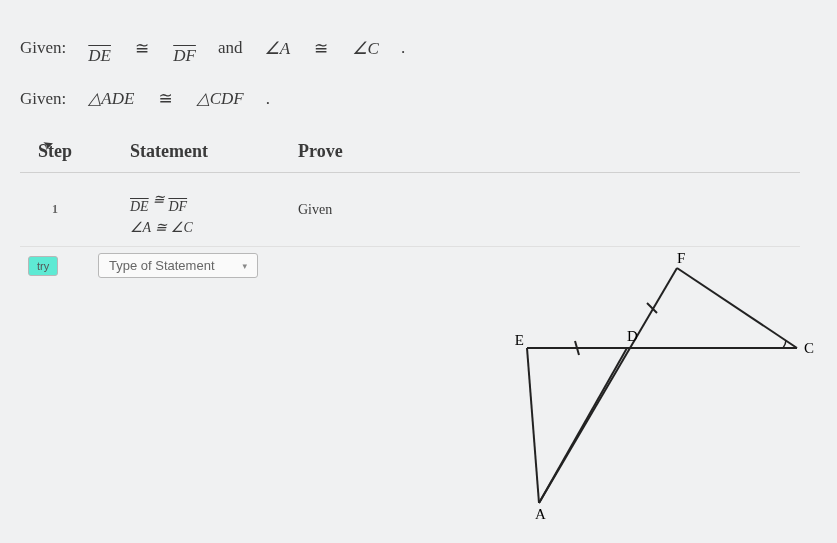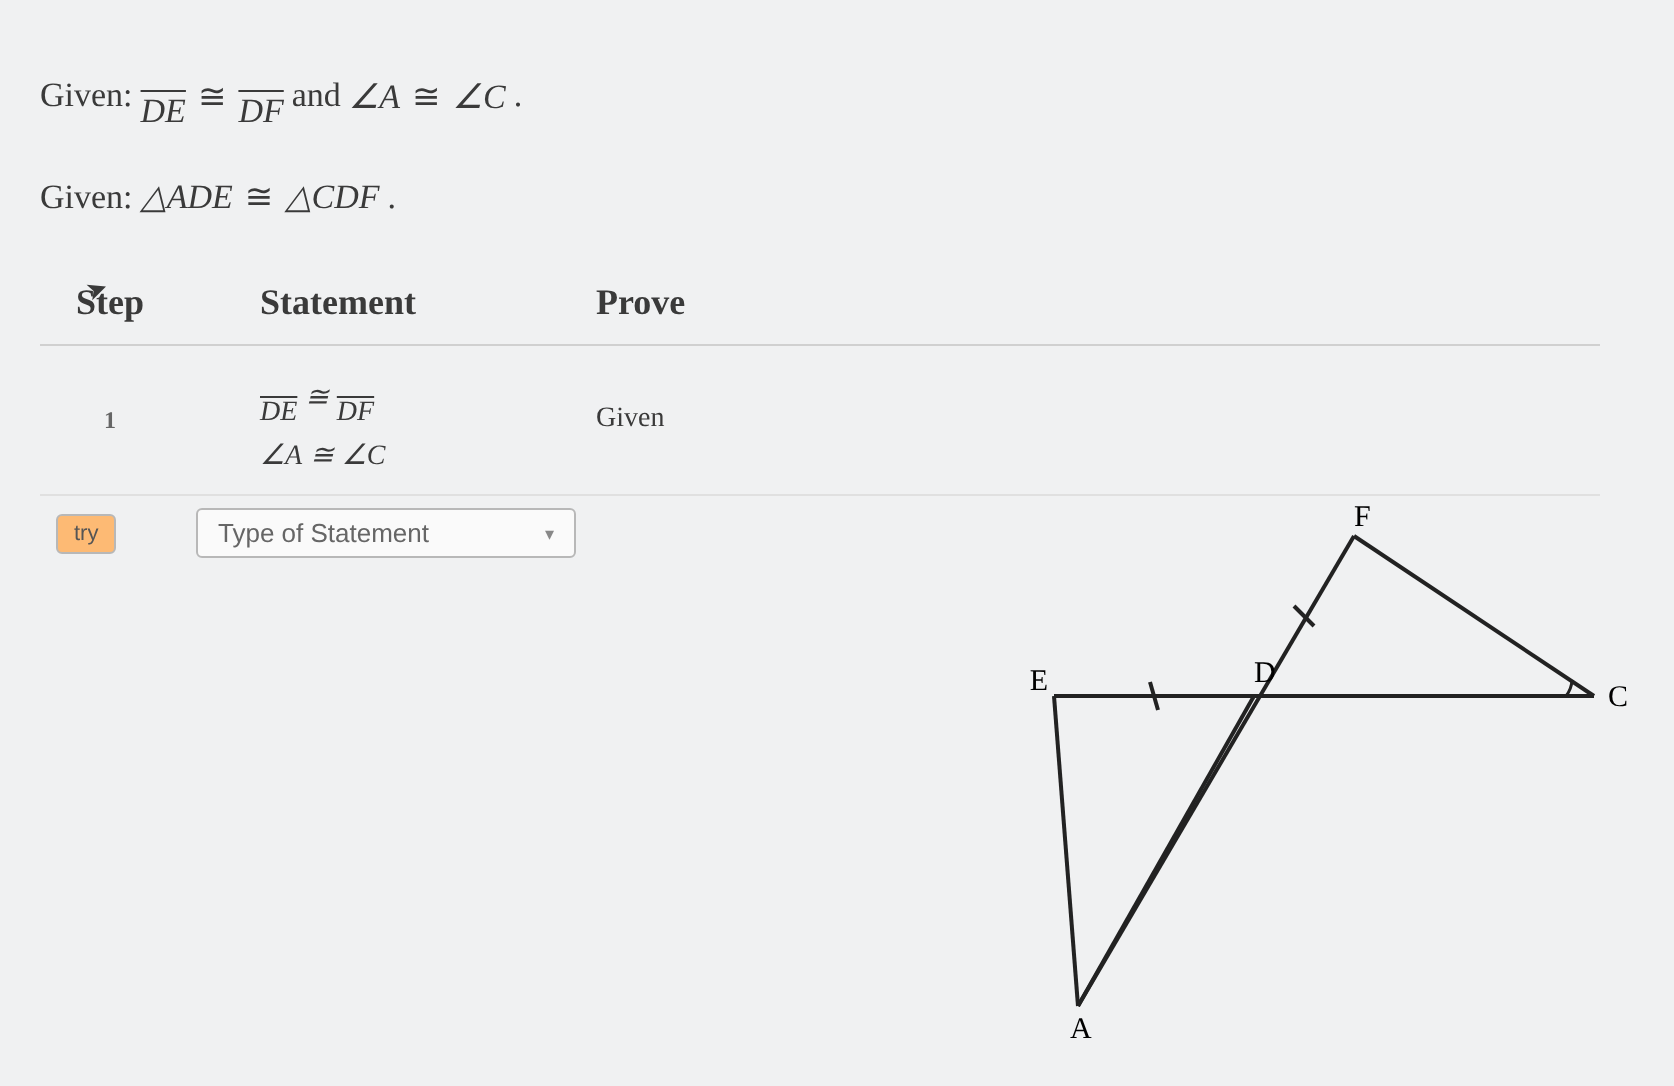--- a/index.html
+++ b/index.html
@@ -11,21 +11,21 @@
       color: #3a3a3a;
       padding: 30px 20px 0 20px;
       position: relative;
       overflow: hidden;
     }
     .given-line, .prove-line {
       font-size: 17px;
       margin-bottom: 22px;
       display: flex;
       align-items: center;
-      gap: 4px;
+      gap: 22px;
     }
     .overline {
       text-decoration: overline;
       font-style: italic;
       margin-top: 16px;
     }
     .math-italic { font-style: italic; }
     .cong { padding: 0 2px; }
     
     .proof-table {
@@ -51,39 +51,39 @@
     }
     .proof-table td.step-cell { text-align: center; font-weight: bold; font-size: 12px; color:#666;}
     .proof-table td.stmt-cell { padding-left: 40px; font-style: italic; }
     .stmt-line { display: flex; align-items: center; gap:2px; padding: 2px 0;}
     
     .control-row td { padding: 6px 8px; border-bottom: none;}
     .try-btn {
       display: inline-block;
       border: 1px solid #b8b8b8;
       border-radius: 3px;
-      background: #fdba74;
+      background: #5eead4;
       padding: 3px 8px;
       font-size: 11px;
       font-family: Arial, sans-serif;
       color: #555;
       cursor: pointer;
     }
     .type-select {
       display: inline-flex;
       align-items: center;
       justify-content: space-between;
       border: 1px solid #b8b8b8;
       border-radius: 3px;
       background: #fafafa;
       padding: 4px 10px;
       font-size: 13px;
       font-family: Arial, sans-serif;
       color: #666;
-      width: 190px;
+      width: 160px;
       cursor: pointer;
     }
     .caret {
       font-size: 9px;
       color: #888;
     }
     
     .figure-area {
       position: absolute;
       right: 20px;

